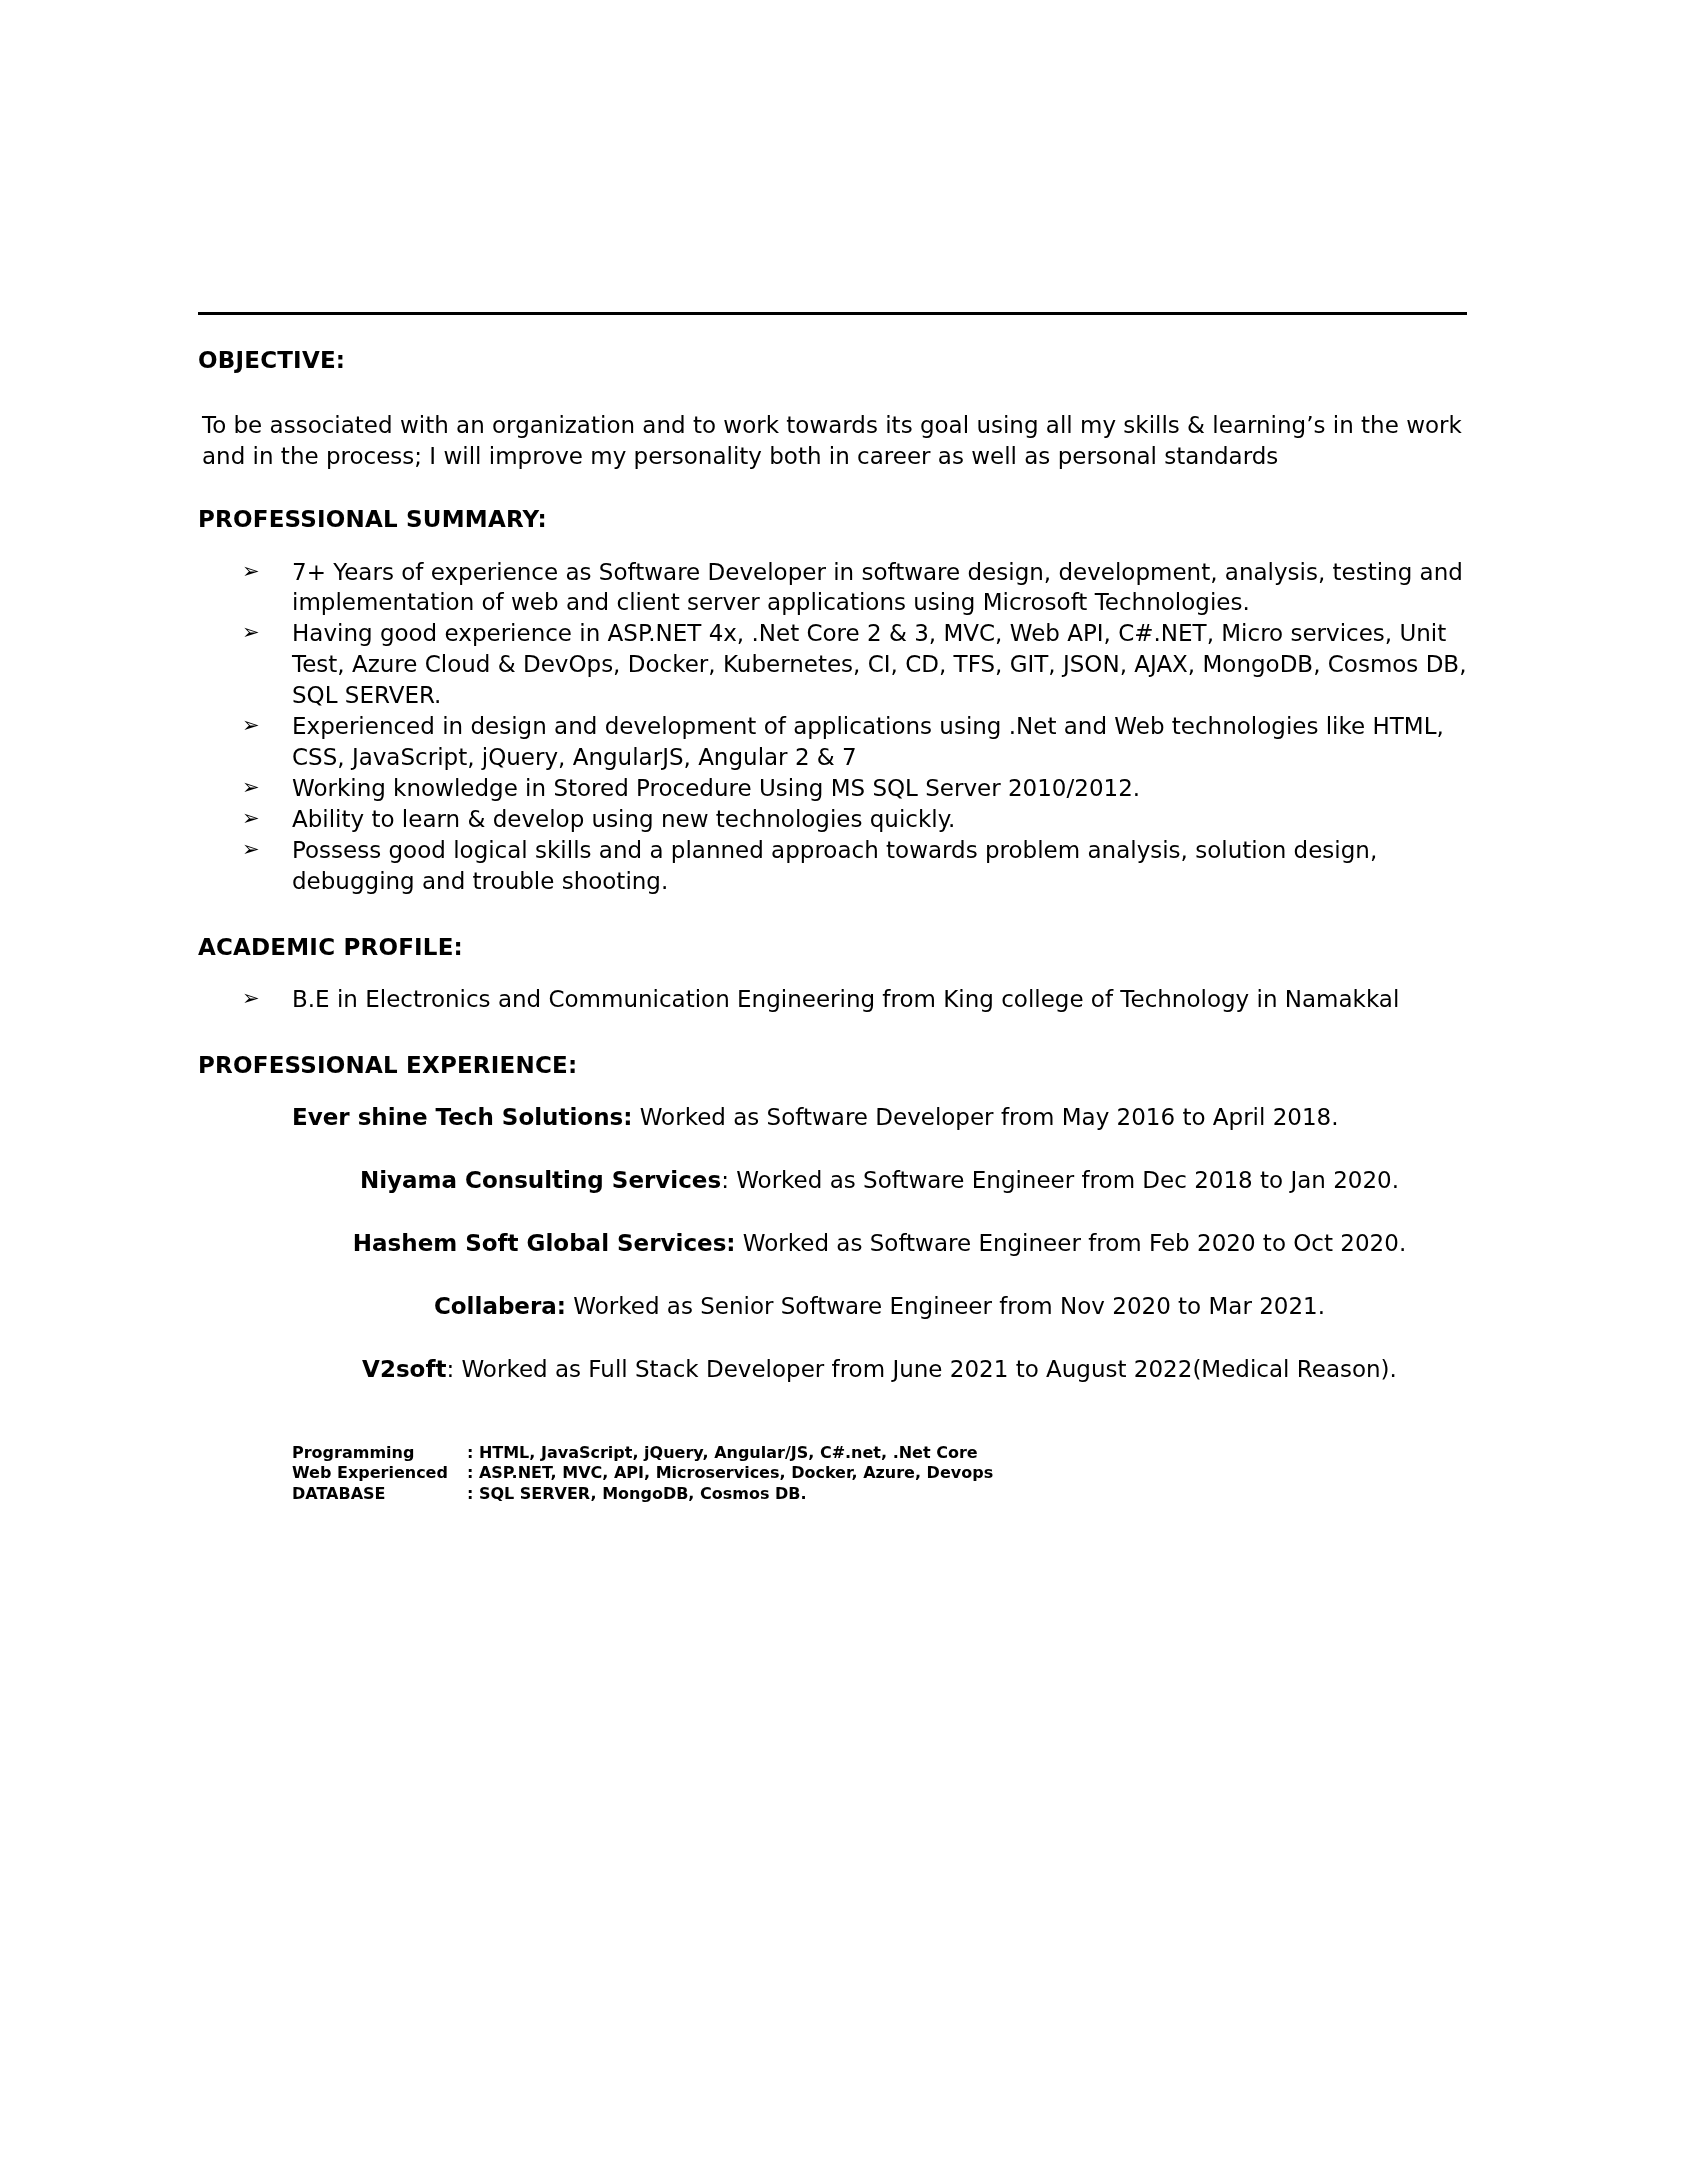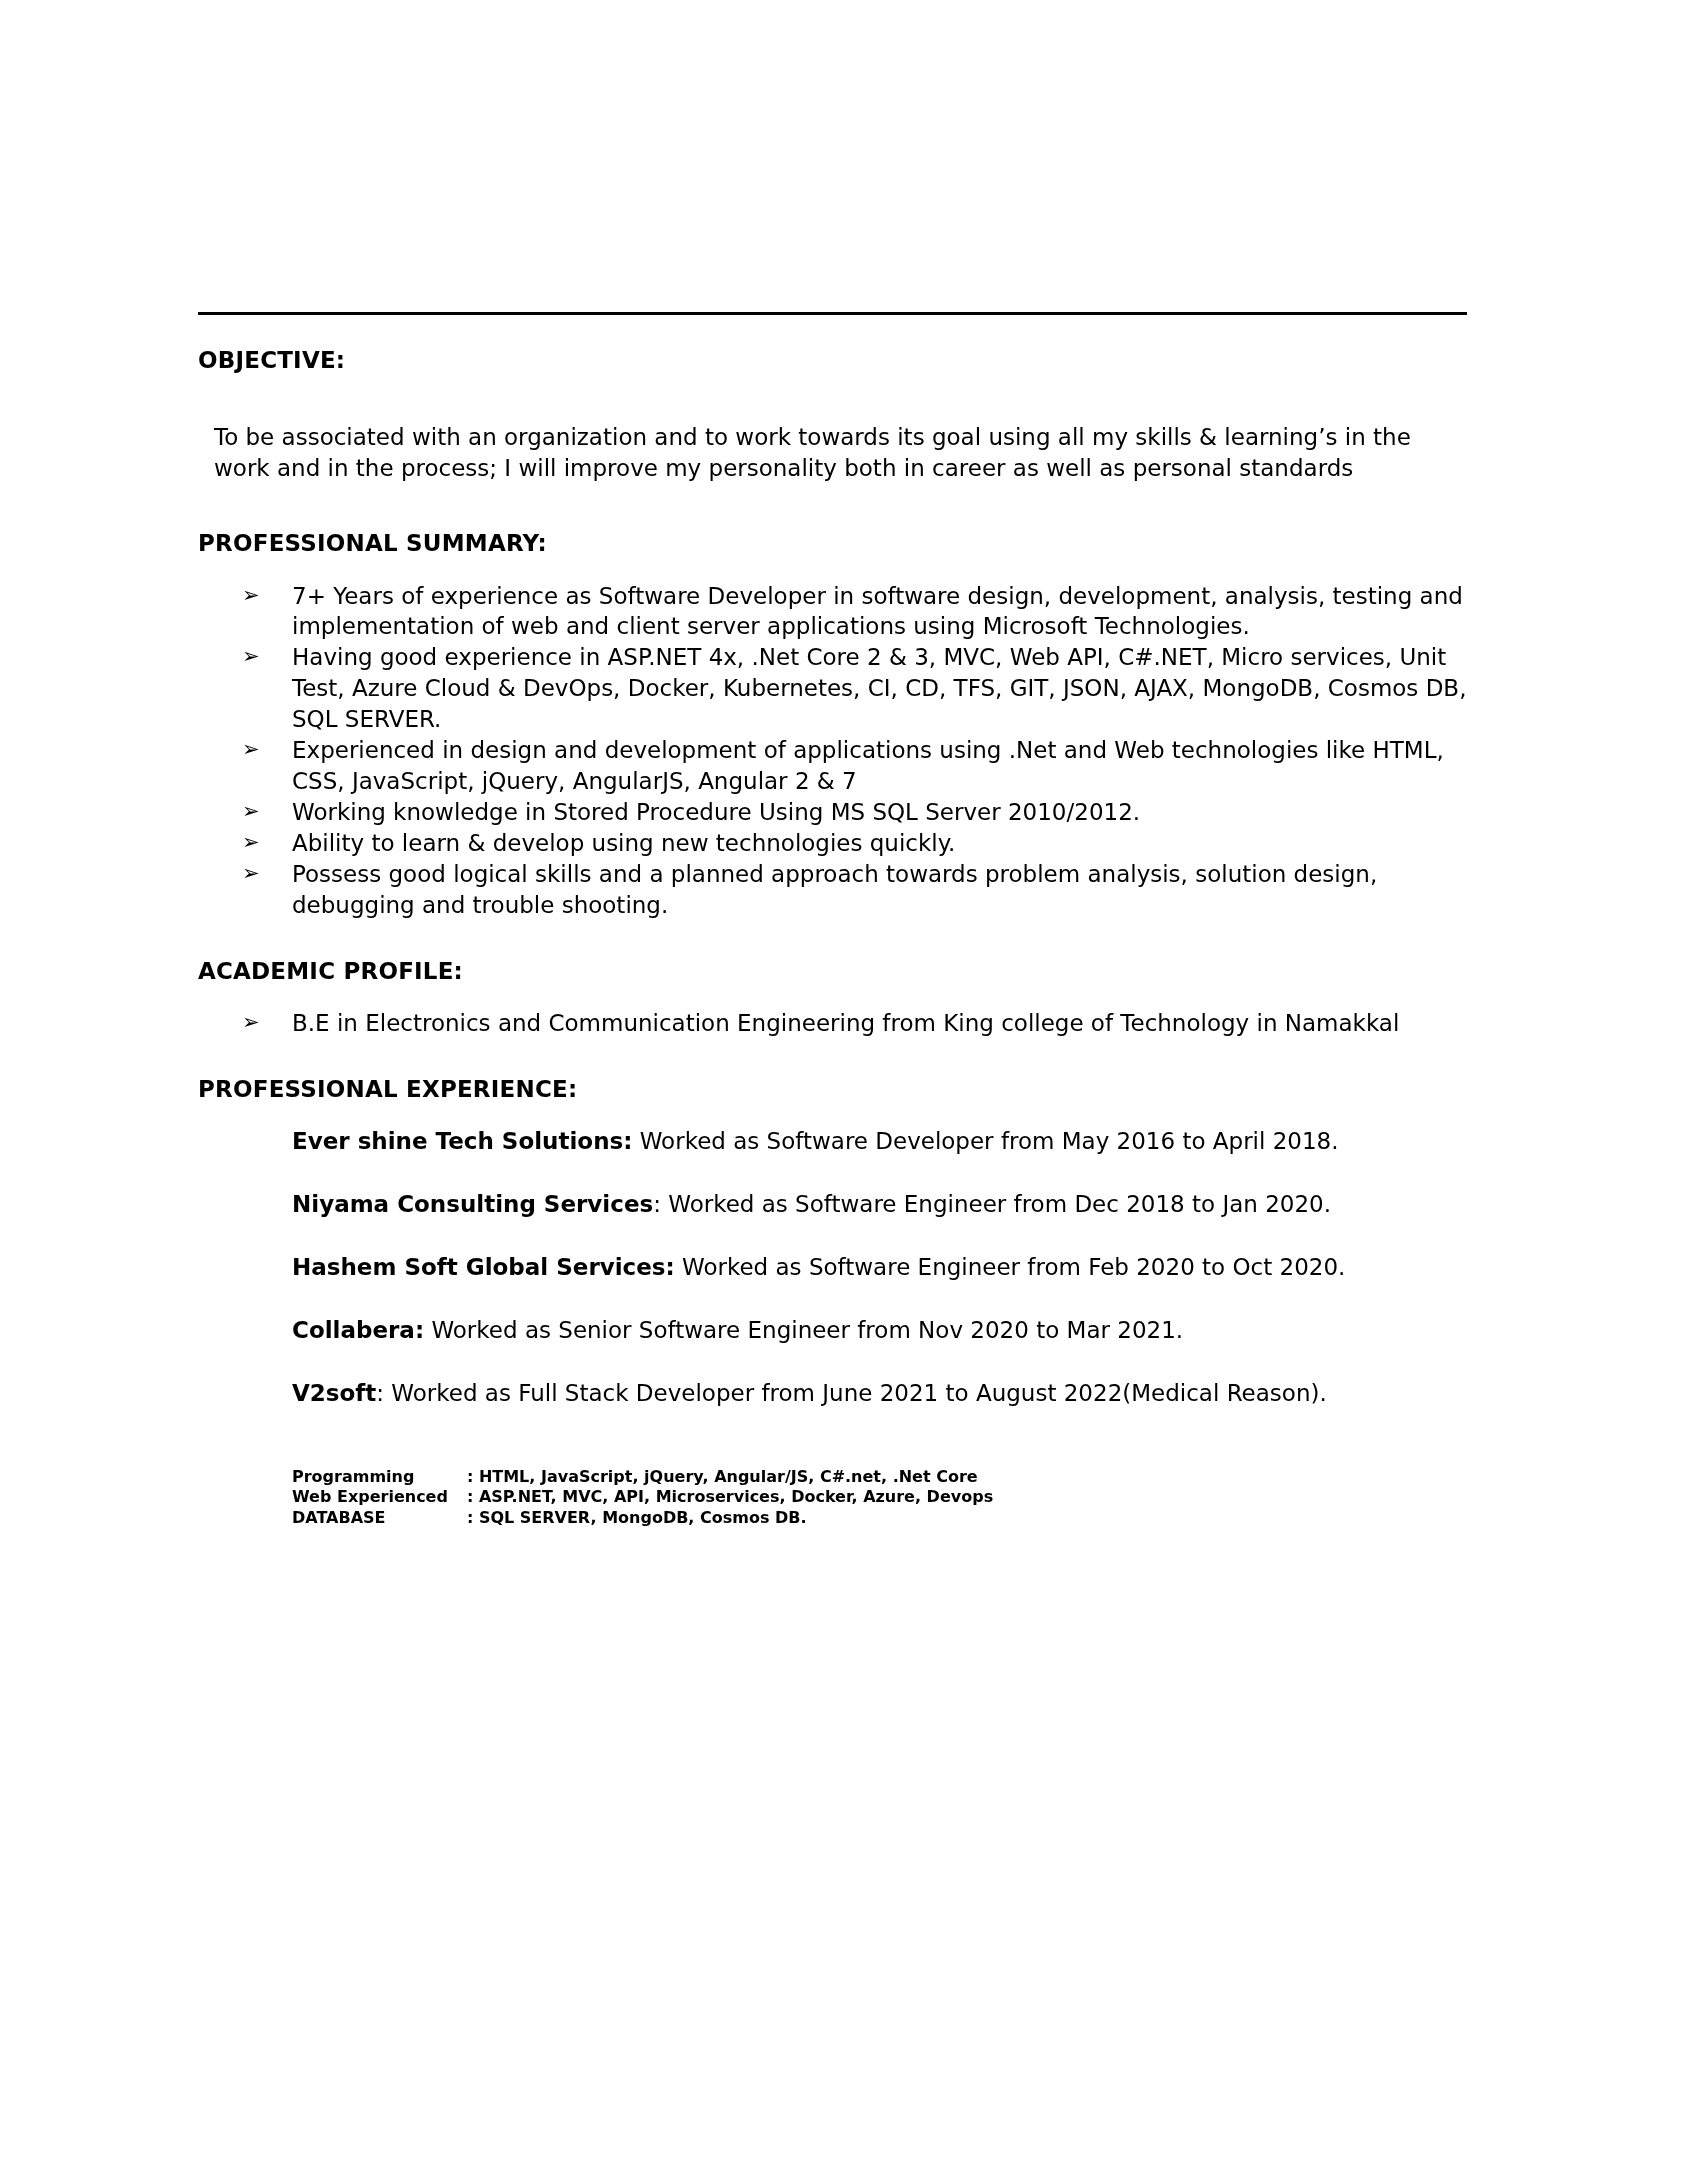--- a/index.html
+++ b/index.html
@@ -47,21 +47,21 @@
   }
 
   .gap-after-heading { height: 31px; }
   .gap-sm { height: 22px; }
   .gap-md { height: 29px; }
   .gap-lg { height: 36px; }
 
   p.body-text {
     font-size: 23px;
     line-height: 1.34;
-    margin: 16px;
+    margin: 4px;
   }
 
   ul.arrow-list {
     list-style: none;
     margin: 0;
     padding: 0;
   }
   ul.arrow-list > li {
     position: relative;
     font-size: 23px;
@@ -76,21 +76,21 @@
     font-family: "DejaVu Sans", sans-serif;
     font-size: 21px;
     line-height: 1.345;
   }
 
   .exp-block {
     padding-left: 94px;
     font-size: 23px;
     line-height: 1.34;
   }
-  .exp-block + .exp-block { margin-top: 32px; }
+  .exp-block + .exp-block { margin-top: 32px; text-align: center; }
   .exp-company { font-weight: bold; margin-top: 9px; }
   .skills-wrap {
     padding-left: 94px;
   }
   table.skills {
     border-collapse: collapse;
     font-size: 16px;
     line-height: 1.30;
   }
   table.skills td {

